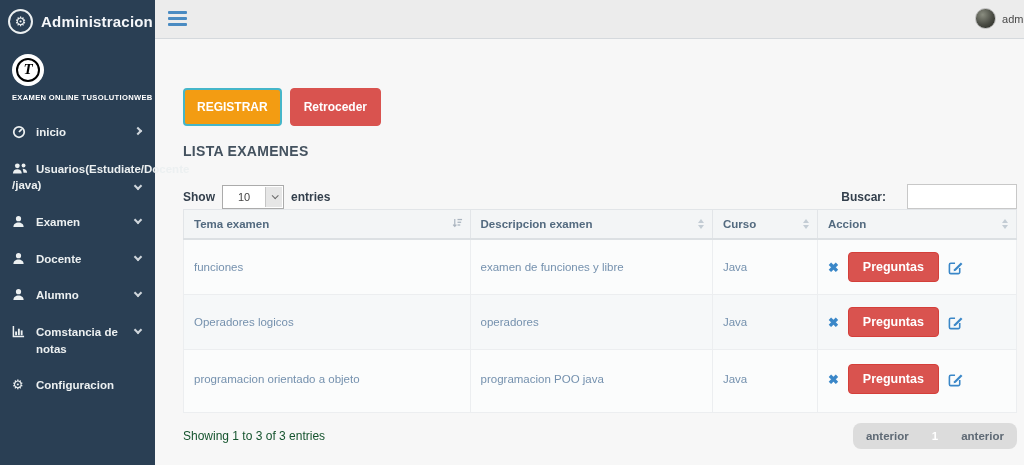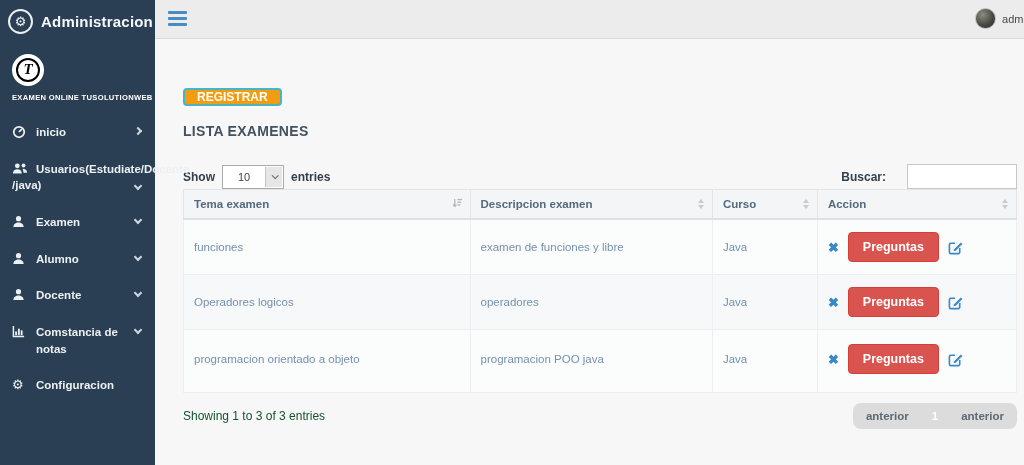--- a/index.html
+++ b/index.html
@@ -34,21 +34,21 @@
   .hamburger { position:absolute; left:13px; top:11px; width:19px; cursor:pointer; }
   .hamburger span { display:block; height:3px; background:#4A8BC2; margin-bottom:3px; border-radius:1px; }
   .topbar-user { position:absolute; right:-8px; top:8px; display:flex; align-items:center; gap:6px; cursor:pointer; }
   .avatar { width:21px; height:21px; border-radius:50%; background:radial-gradient(circle at 35% 30%, #8a8d80, #4a4c44 55%, #23251f); border:1px solid #bbb; }
   .user-name { font-size:11px; color:#4A4A4A; }
 
   
   .content { position:absolute; left:155px; top:40px; width:869px; height:425px; background:#F7F7F7; padding:0 7px 0 28px; }
 
   .toolbar { margin-top:48px; display:flex; gap:8px; }
-  .btn { font-family:"Liberation Sans", sans-serif; font-weight:bold; font-size:12px; color:#fff; border-radius:4px; padding:0 12px; cursor:pointer; }
+  .btn { font-family:"Liberation Sans", sans-serif; font-weight:bold; font-size:12px; color:#fff; border-radius:4px; padding:10px 12px; cursor:pointer; }
   .btn-registrar { background:#F39C12; border:2px solid #45B6C9; }
   .btn-retroceder { background:#D9534F; border:1px solid #D9534F; padding:7px 13px; }
 
   .page-title { margin-top:17px; font-size:14px; font-weight:bold; color:#44525F; letter-spacing:.3px; }
 
   .controls { margin-top:25px; display:flex; justify-content:space-between; align-items:center; }
   .show-group { display:flex; align-items:center; gap:7px; font-size:12px; font-weight:bold; color:#333F4C; }
   .select-wrap { position:relative; width:62px; height:24px; border:1px solid #ABABAB; background:#fff; }
   .select-wrap select { appearance:none; -webkit-appearance:none; width:100%; height:100%; border:0; background:transparent;
     font-size:11px; color:#444; text-align:center; padding-right:18px; font-family:"Liberation Sans", sans-serif; }
@@ -145,32 +145,32 @@
       <span class="chev chev-down"></span>
     </div>
 
     <div class="menu-item">
       <span class="mi-icon">
         <svg width="13" height="13" viewBox="0 0 14 14">
             <circle cx="7" cy="4" r="2.8" fill="#ECF0F1"></circle>
             <path d="M1.5 13c0-3 2.5-4.8 5.5-4.8s5.5 1.8 5.5 4.8z" fill="#ECF0F1"></path>
           </svg>
       </span>
-      <span class="mi-label">Alumno</span>
+      <span class="mi-label">Docente</span>
       <span class="chev chev-down"></span>
     </div>
 
     <div class="menu-item">
       <span class="mi-icon">
         <svg width="13" height="13" viewBox="0 0 14 14">
             <circle cx="7" cy="4" r="2.8" fill="#ECF0F1"></circle>
             <path d="M1.5 13c0-3 2.5-4.8 5.5-4.8s5.5 1.8 5.5 4.8z" fill="#ECF0F1"></path>
           </svg>
       </span>
-      <span class="mi-label">Docente</span>
+      <span class="mi-label">Alumno</span>
       <span class="chev chev-down"></span>
     </div>
 
     <div class="menu-item">
       <span class="mi-icon">
         <svg width="13" height="13" viewBox="0 0 14 14">
             <path d="M1.5 1v11.5H13" stroke="#ECF0F1" stroke-width="1.6" fill="none"></path>
             <rect x="3.4" y="7" width="2" height="4" fill="#ECF0F1"></rect>
             <rect x="6.4" y="4" width="2" height="7" fill="#ECF0F1"></rect>
             <rect x="9.4" y="5.8" width="2" height="5.2" fill="#ECF0F1"></rect>
@@ -199,20 +199,21 @@
   <div class="topbar-user">
     <span class="avatar"></span>
     <span class="user-name">admin</span>
   </div>
 </div>
 
 <div class="content">
 
   <div class="toolbar">
     <button class="btn btn-registrar">REGISTRAR</button>
+    <button class="btn btn-retroceder">Retroceder</button>
   </div>
 
   <div class="page-title">LISTA EXAMENES</div>
 
   <div class="controls">
     <div class="show-group">
       <span>Show</span>
       <span class="select-wrap">
         <select>
           <option>10</option>

